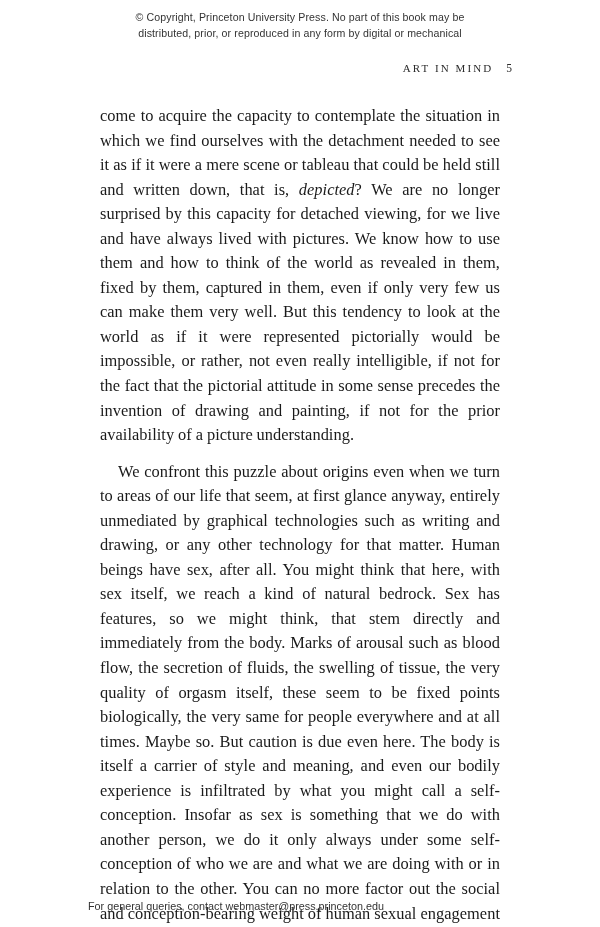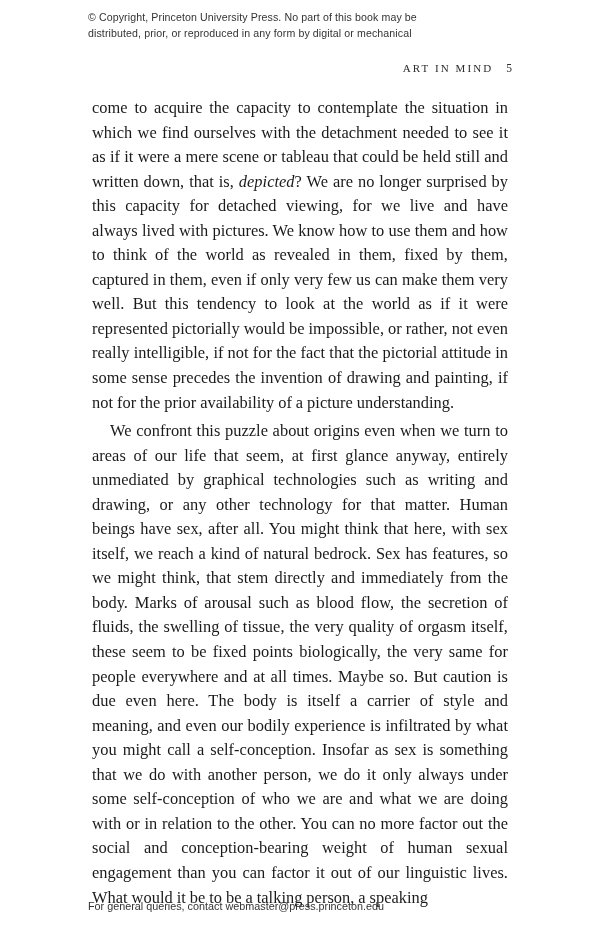--- a/index.html
+++ b/index.html
@@ -22,21 +22,21 @@
     height: 927px;
     box-sizing: border-box;
   }
 
   
   .copyright {
     position: absolute;
     top: 9px;
     left: 88px;
     width: 424px;
-    text-align: left;
+    text-align: center;
     font-family: "Liberation Sans", "DejaVu Sans", sans-serif;
     font-size: 10.6px;
     line-height: 16.2px;
     color: #333333;
     letter-spacing: 0.01em;
   }
 
   
   .running-head {
     position: absolute;
@@ -60,21 +60,21 @@
   }
 
   
   .textblock {
     position: absolute;
     top: 92px;
     left: 88px;
     width: 424px;
   }
   .para {
-    margin: 4px;
+    margin: 12px;
     font-size: 16.4px;
     line-height: 24.55px;
     text-align: justify;
     text-align-last: left;
     hyphens: manual;
     word-spacing: -0.012em;
     letter-spacing: 0.002em;
   }
   .para.indent {
     text-indent: 18px;

